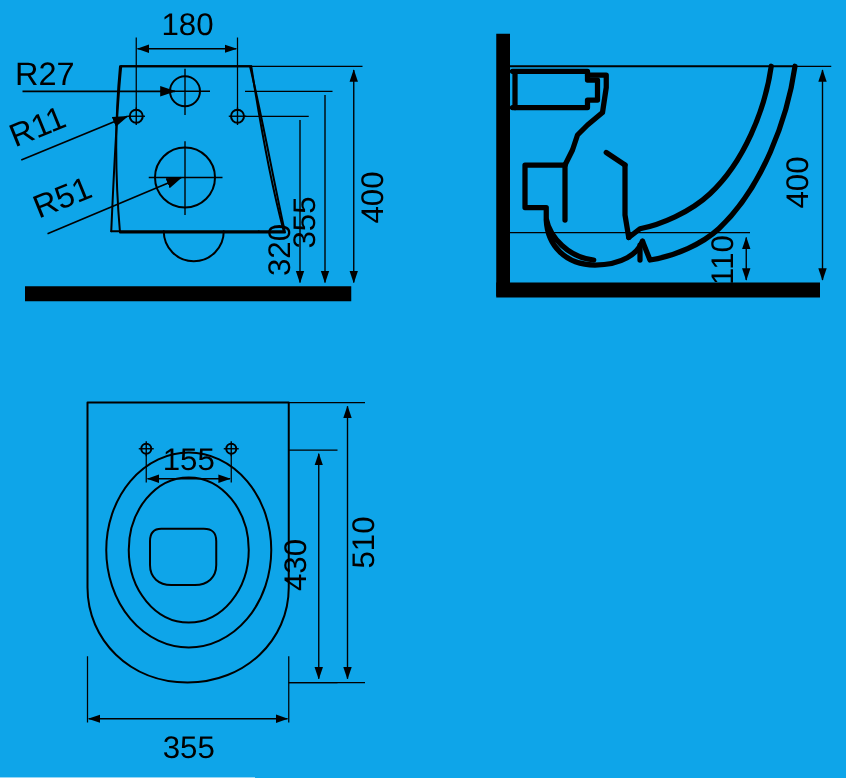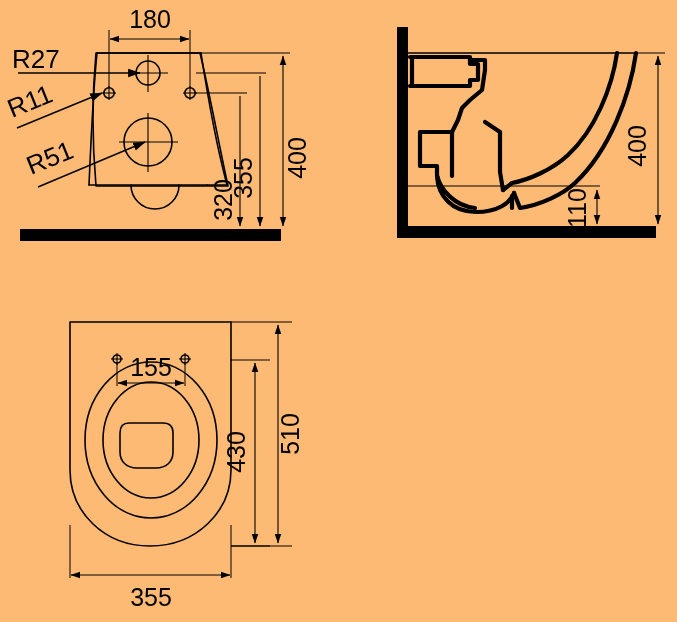--- a/index.html
+++ b/index.html
@@ -8,21 +8,21 @@
     padding: 0;
     background: #ffffff;
   }
   body {
     font-family: "Liberation Sans", sans-serif;
   }
   #drawing-root {
     position: relative;
     width: 677px;
     height: 622px;
-    background: #fdba74;
+    background: #0ea5e9;
     overflow: hidden;
   }
   svg.sheet {
     display: block;
     width: 677px;
     height: 622px;
   }
   .obj {
     fill: none;
     stroke: #000000;

